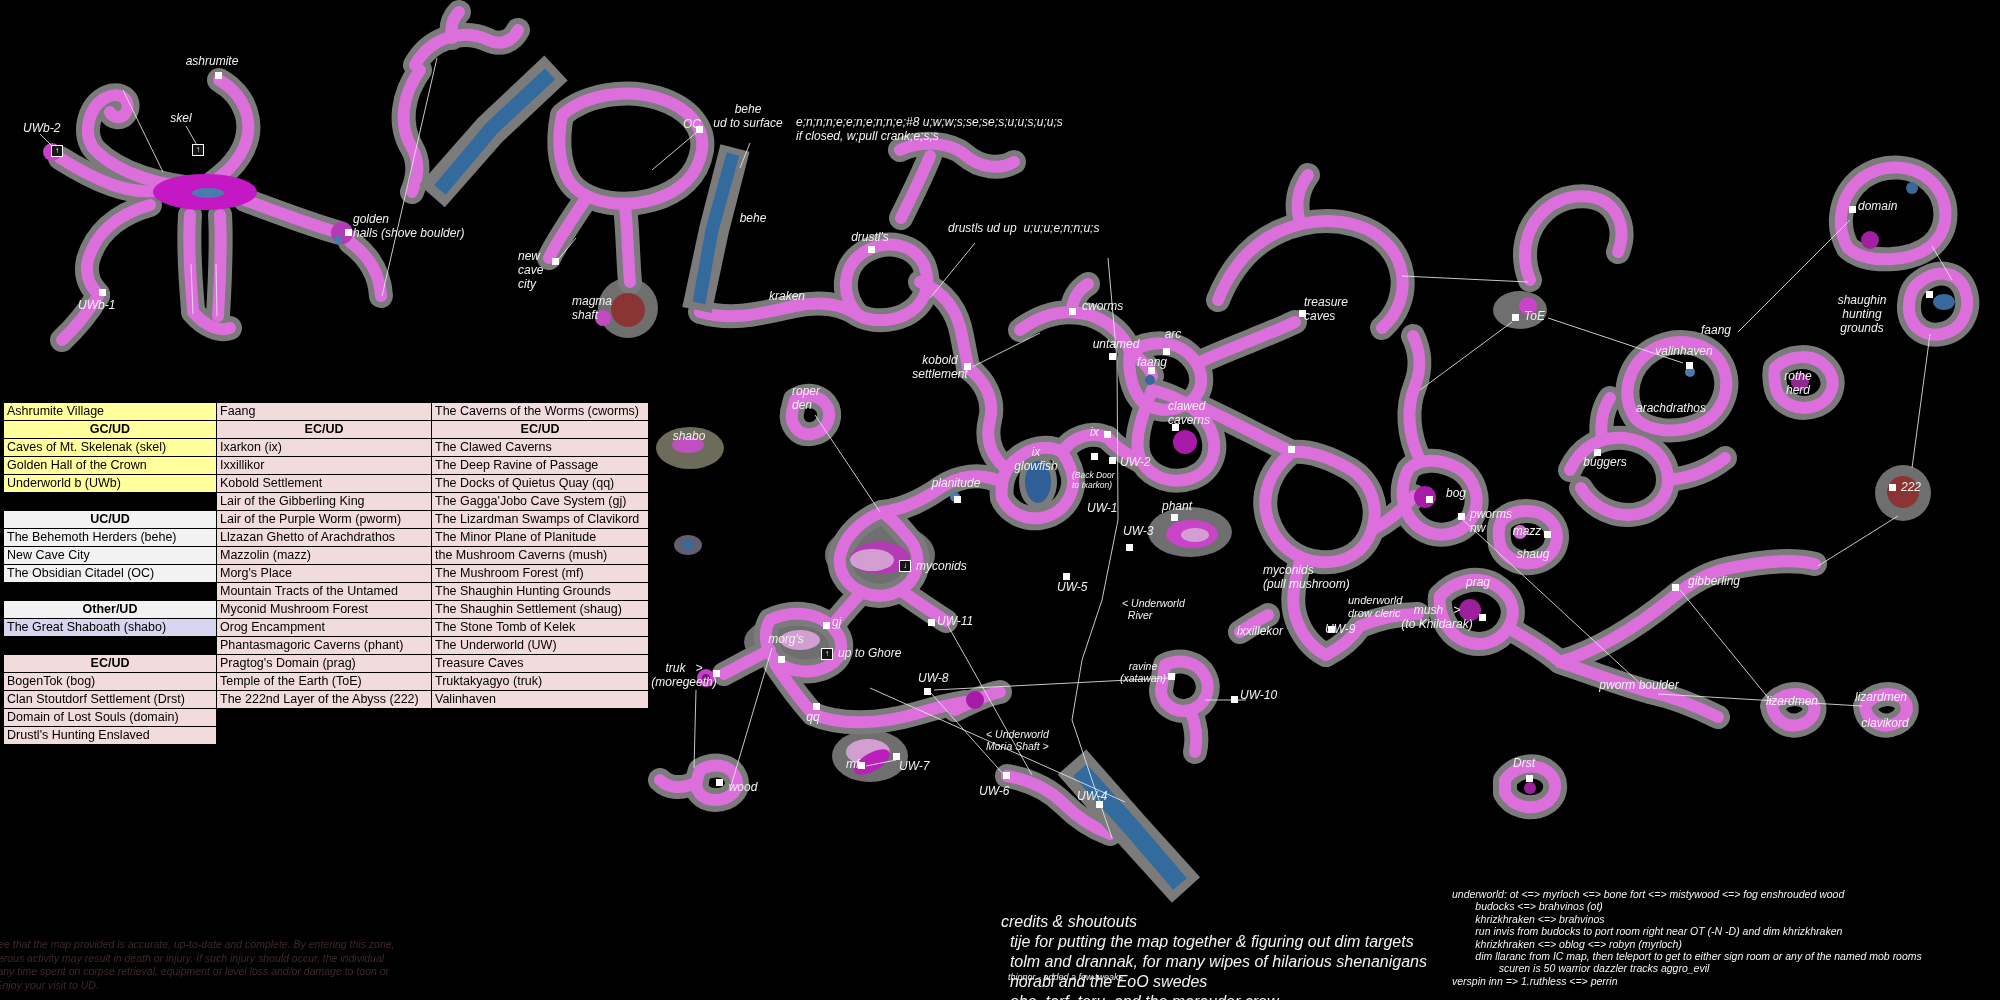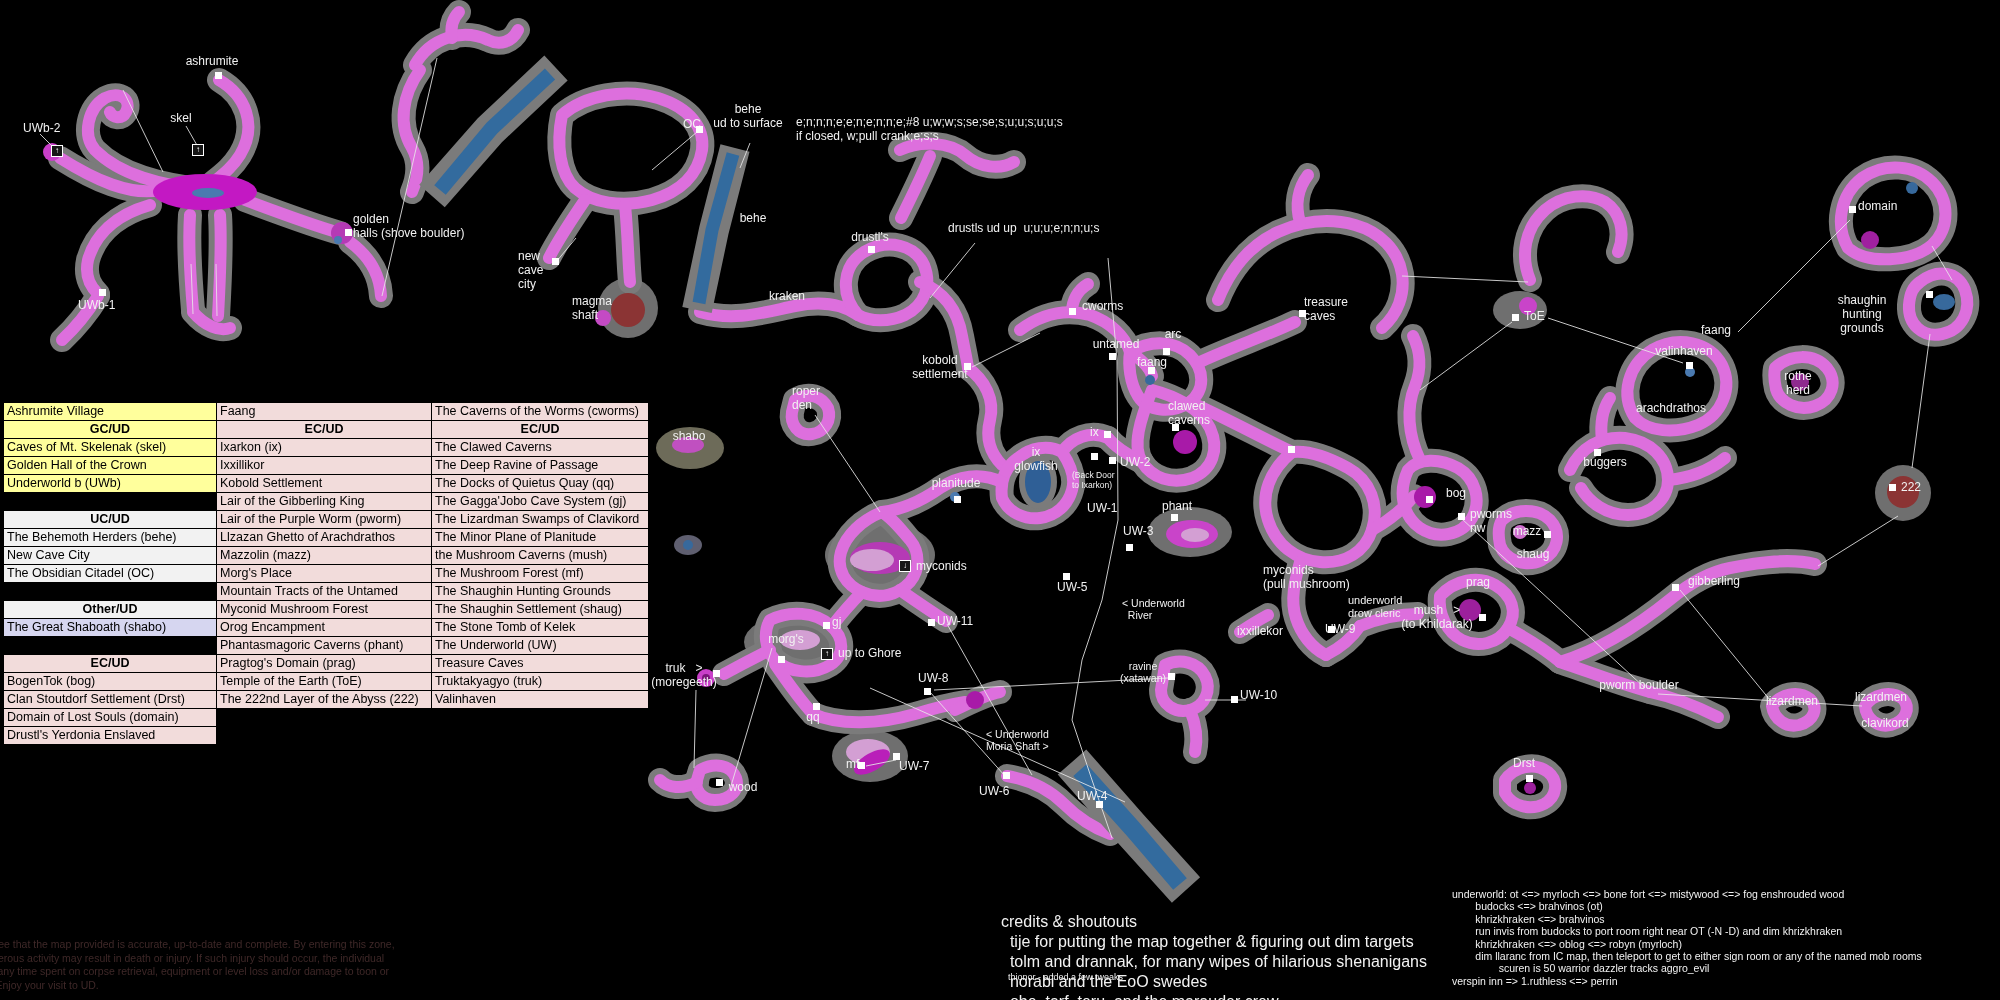--- a/index.html
+++ b/index.html
@@ -364,28 +364,28 @@
           <td class="c-p w0">Clan Stoutdorf Settlement (Drst)</td>
           <td class="c-p w1">The 222nd Layer of the Abyss (222)</td>
           <td class="c-p w2">Valinhaven</td>
         </tr>
         <tr>
           <td class="c-p w0">Domain of Lost Souls (domain)</td>
           <td class="c-x w1">The Arcaneum of L'srillizzin (arc)</td>
           <td class="c-x w2"></td>
         </tr>
         <tr>
-          <td class="c-p w0">Drustl's Yerdonia Enslaved</td>
+          <td class="c-p w0">Drustl's Hunting Enslaved</td>
           <td class="c-x w1">The Bugger Caves</td>
           <td class="c-x w2"></td>
         </tr>
       </tbody>
     </table>
 
-  <div id="labels" style="position:absolute;left:0;top:0;width:1680px;height:1000px;">
+  <div id="labels" style="position:absolute;left:0;top:0;width:1680px;height:1000px;font-style:italic;">
       <div class="mlabel" style="left: 212px; top: 55px; transform: translateX(-50%); text-align: center;">ashrumite</div>
       <div class="mlabel" style="left: 181px; top: 112px; transform: translateX(-50%); text-align: center;">skel</div>
       <div class="mlabel" style="left: 23px; top: 122px;">UWb-2</div>
       <div class="mlabel" style="left: 78px; top: 299px;">UWb-1</div>
       <div class="mlabel" style="left: 353px; top: 213px;">golden
 halls (shove boulder)</div>
       <div class="mlabel" style="left: 518px; top: 250px;">new
 cave
 city</div>
       <div class="mlabel" style="left: 572px; top: 295px;">magma

